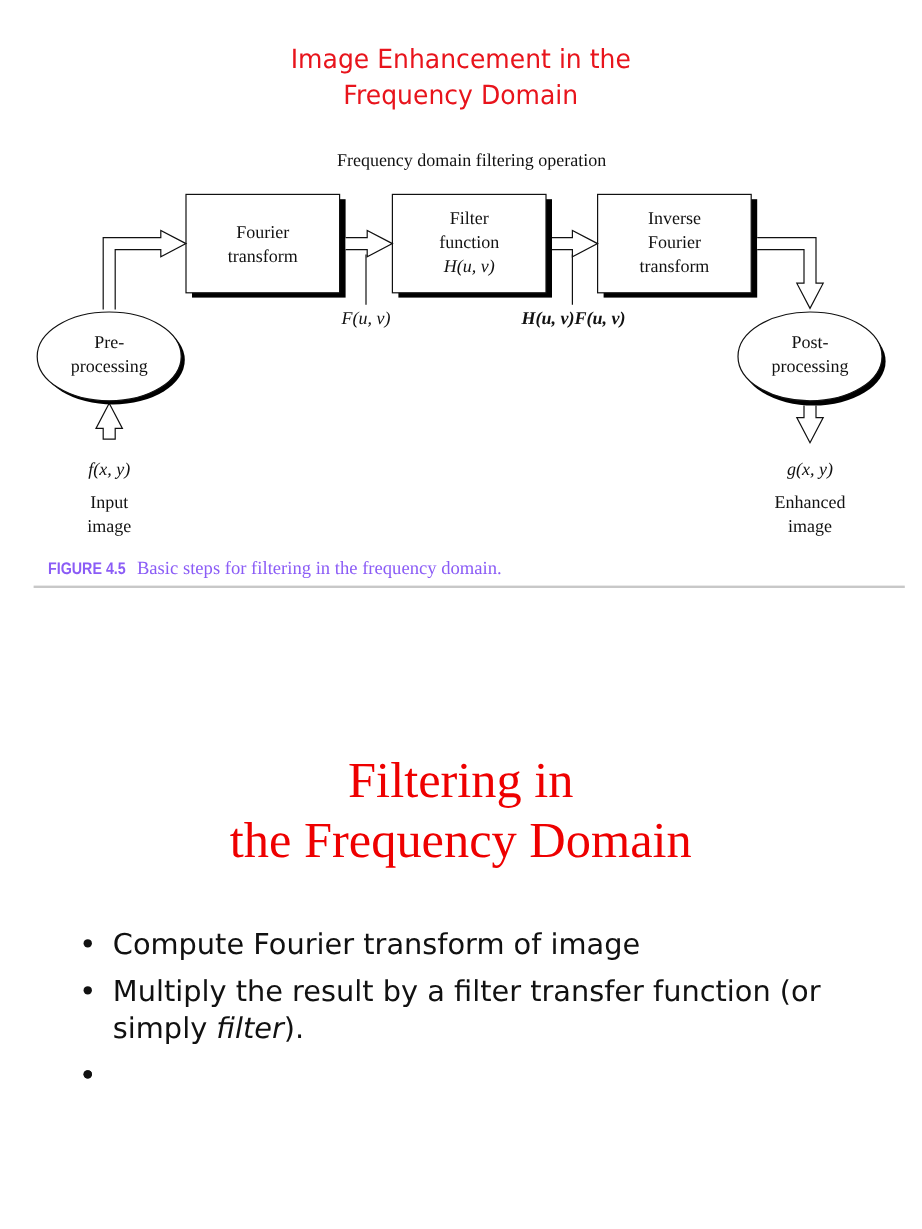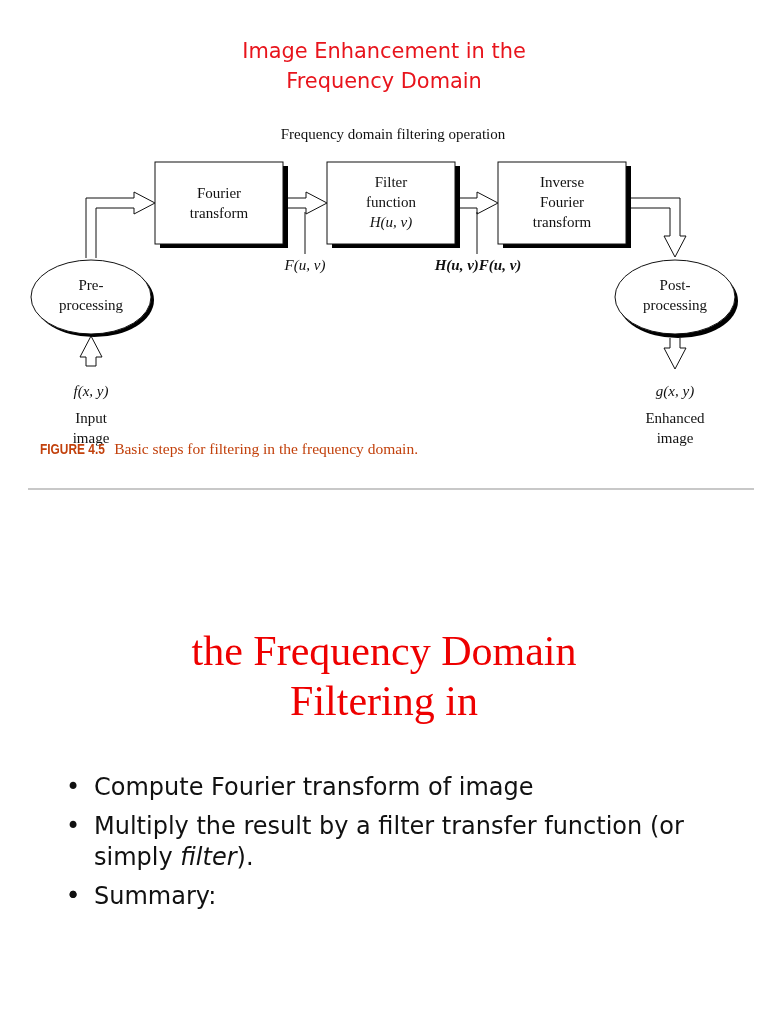--- a/index.html
+++ b/index.html
@@ -10,22 +10,22 @@
       transform: scaleX(0.95);
     }
     .fig-caption-top {
       position: absolute; left: 0; top: 126px; width: 786px; text-align: center;
       font-family: "Liberation Serif", serif; font-size: 15px; color: #111;
     }
     svg.diagram { position: absolute; left: 0; top: 150px; }
     .diag-text { font-family: "Liberation Serif", serif; font-size: 15px; fill: #111; }
     .diag-math { font-family: "Liberation Serif", serif; font-size: 15px; font-style: italic; fill: #111; }
     .figure-caption {
-      position: absolute; left: 40px; top: 440px;
-      font-family: "Liberation Serif", serif; font-size: 15.5px; color: #c2410c;
+      position: absolute; left: 40px; top: 465px;
+      font-family: "Liberation Serif", serif; font-size: 15.5px; color: #8b5cf6;
     }
     .figure-caption .fig-label {
       font-family: "Liberation Sans", sans-serif; font-weight: bold; font-size: 14px;
       transform: scaleX(0.85); display: inline-block; transform-origin: left; margin-right: -6px;
     }
     .rule { position: absolute; left: 28px; top: 488px; width: 726px; height: 2px; background: #c8c8c8; }
     .slide2-title {
       position: absolute; left: 0; top: 626px; width: 768px; text-align: center;
       color: #ee0000; font-family: "Liberation Serif", serif; font-size: 42px; line-height: 50px;
     }
@@ -114,33 +114,32 @@
   <text class="diag-text" text-anchor="middle" x="675" y="443">image</text>
 </svg>
 
 <div class="figure-caption">
   <span class="fig-label">FIGURE 4.5</span>
   <span>Basic steps for filtering in the frequency domain.</span>
 </div>
 <div class="rule"></div>
 
 <div class="slide2-title">
+  <div>Filtering in</div>
   <div>the Frequency Domain</div>
-  <div>Filtering in</div>
 </div>
 
 <ul class="bullets">
   <li>
     <span class="dot">•</span>
     <span>Compute Fourier transform of image</span>
   </li>
   <li>
     <span class="dot">•</span>
     <span>Multiply the result by a filter transfer function (or simply </span><em>filter</em><span>).</span>
   </li>
   <li>
     <span class="dot">•</span>
   </li>
   <li>
     <span class="dot">•</span>
-    <span>Summary:</span>
   </li>
 </ul>
 
 </body></html>

